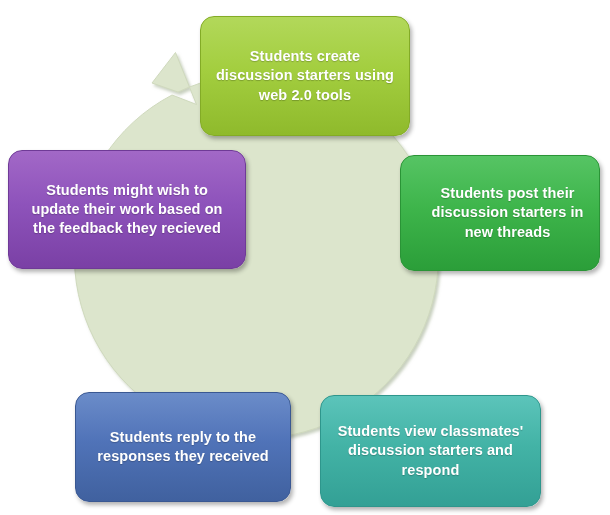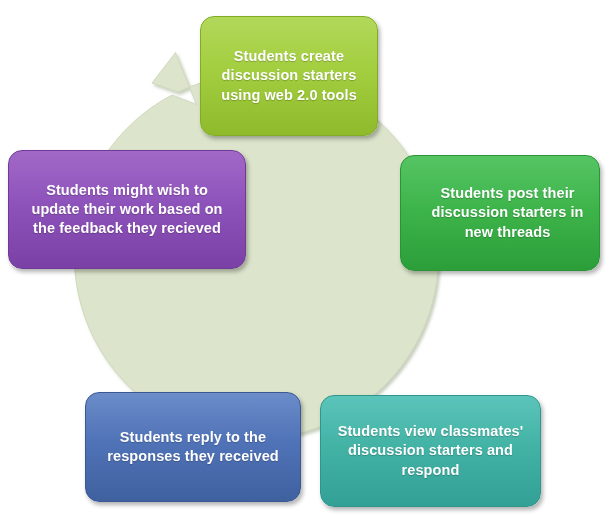--- a/index.html
+++ b/index.html
@@ -49,21 +49,21 @@
     text-align: center;
     letter-spacing: 0.1px;
     text-shadow: 0 1px 1px rgba(0,0,0,0.22);
     white-space: pre-line;
   }
 
   
   #node-create {
     left: 200px;
     top: 16px;
-    width: 178px;
+    width: 210px;
     height: 120px;
     background: linear-gradient(to bottom, #b2d85a 0%, #a3ce3f 45%, #8fba2c 100%);
     border: 1px solid #83ab26;
   }
 
   #node-post {
     left: 400px;
     top: 155px;
     width: 200px;
     height: 116px;
@@ -75,21 +75,21 @@
   #node-view {
     left: 320px;
     top: 395px;
     width: 221px;
     height: 112px;
     background: linear-gradient(to bottom, #5cc4ba 0%, #43b3a6 45%, #33a095 100%);
     border: 1px solid #2e968c;
   }
 
   #node-reply {
-    left: 85px;
+    left: 75px;
     top: 392px;
     width: 216px;
     height: 110px;
     background: linear-gradient(to bottom, #6b8cc9 0%, #5073b8 45%, #40619f 100%);
     border: 1px solid #3a5892;
   }
 
   #node-update {
     left: 8px;
     top: 150px;

